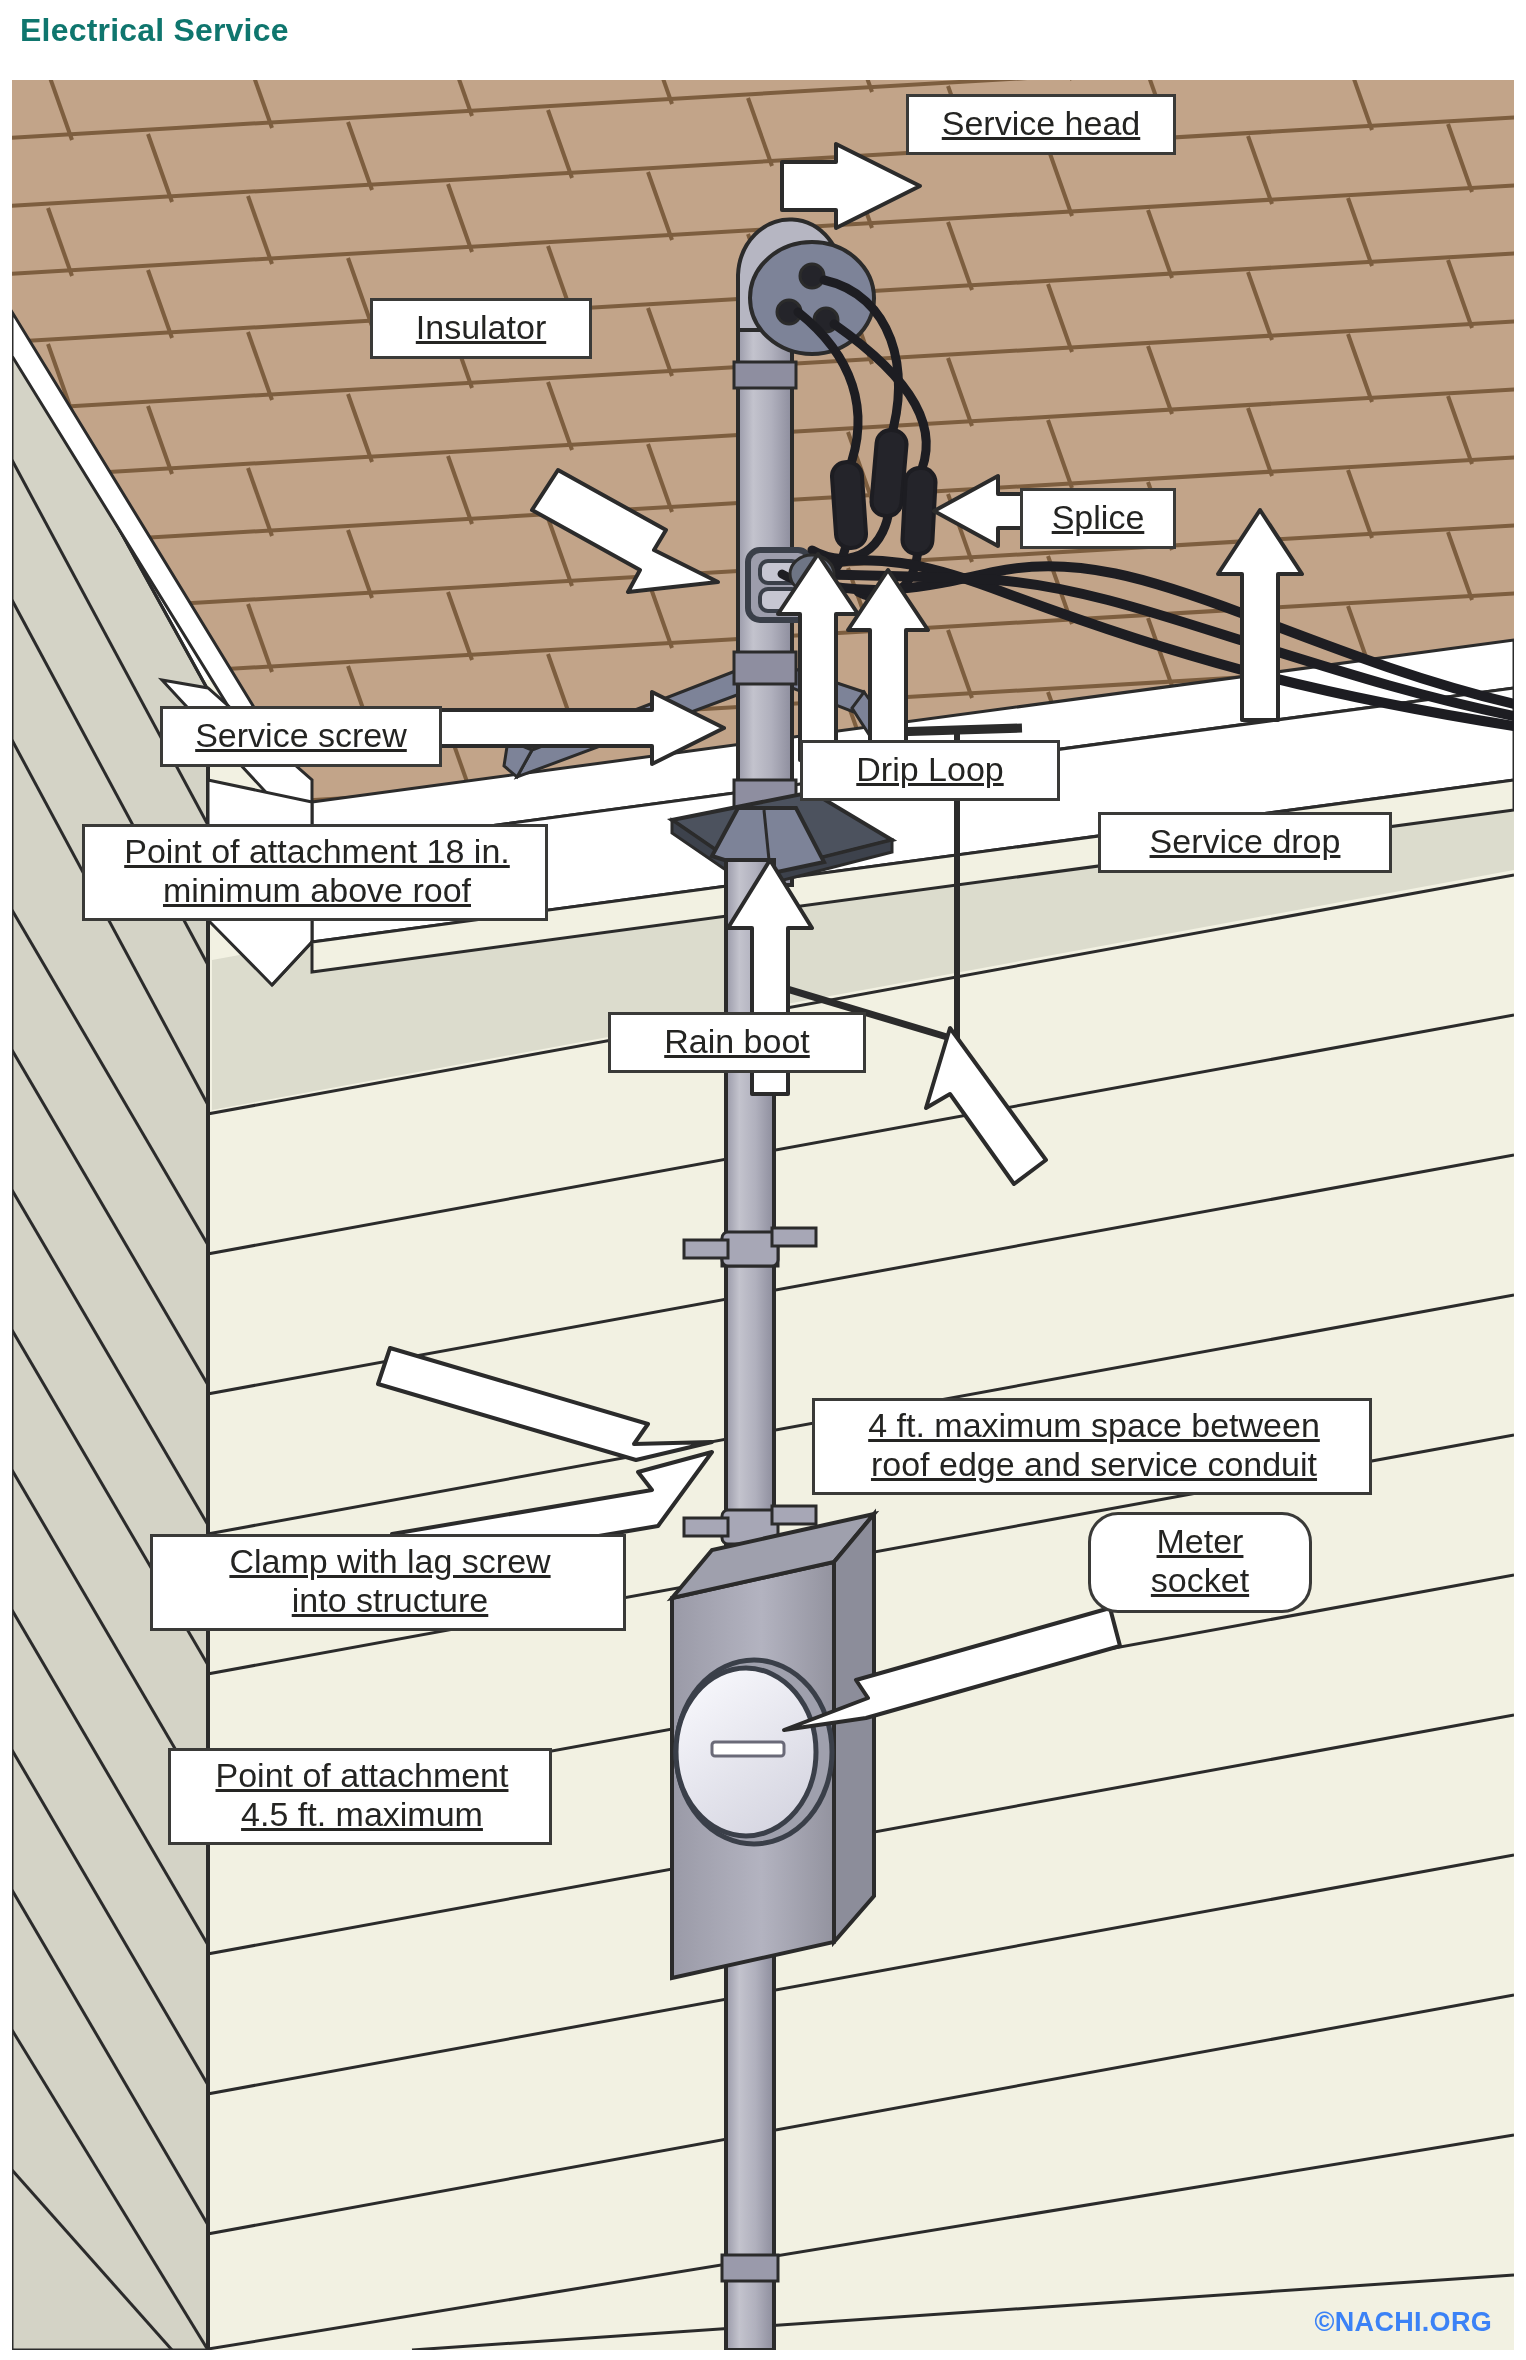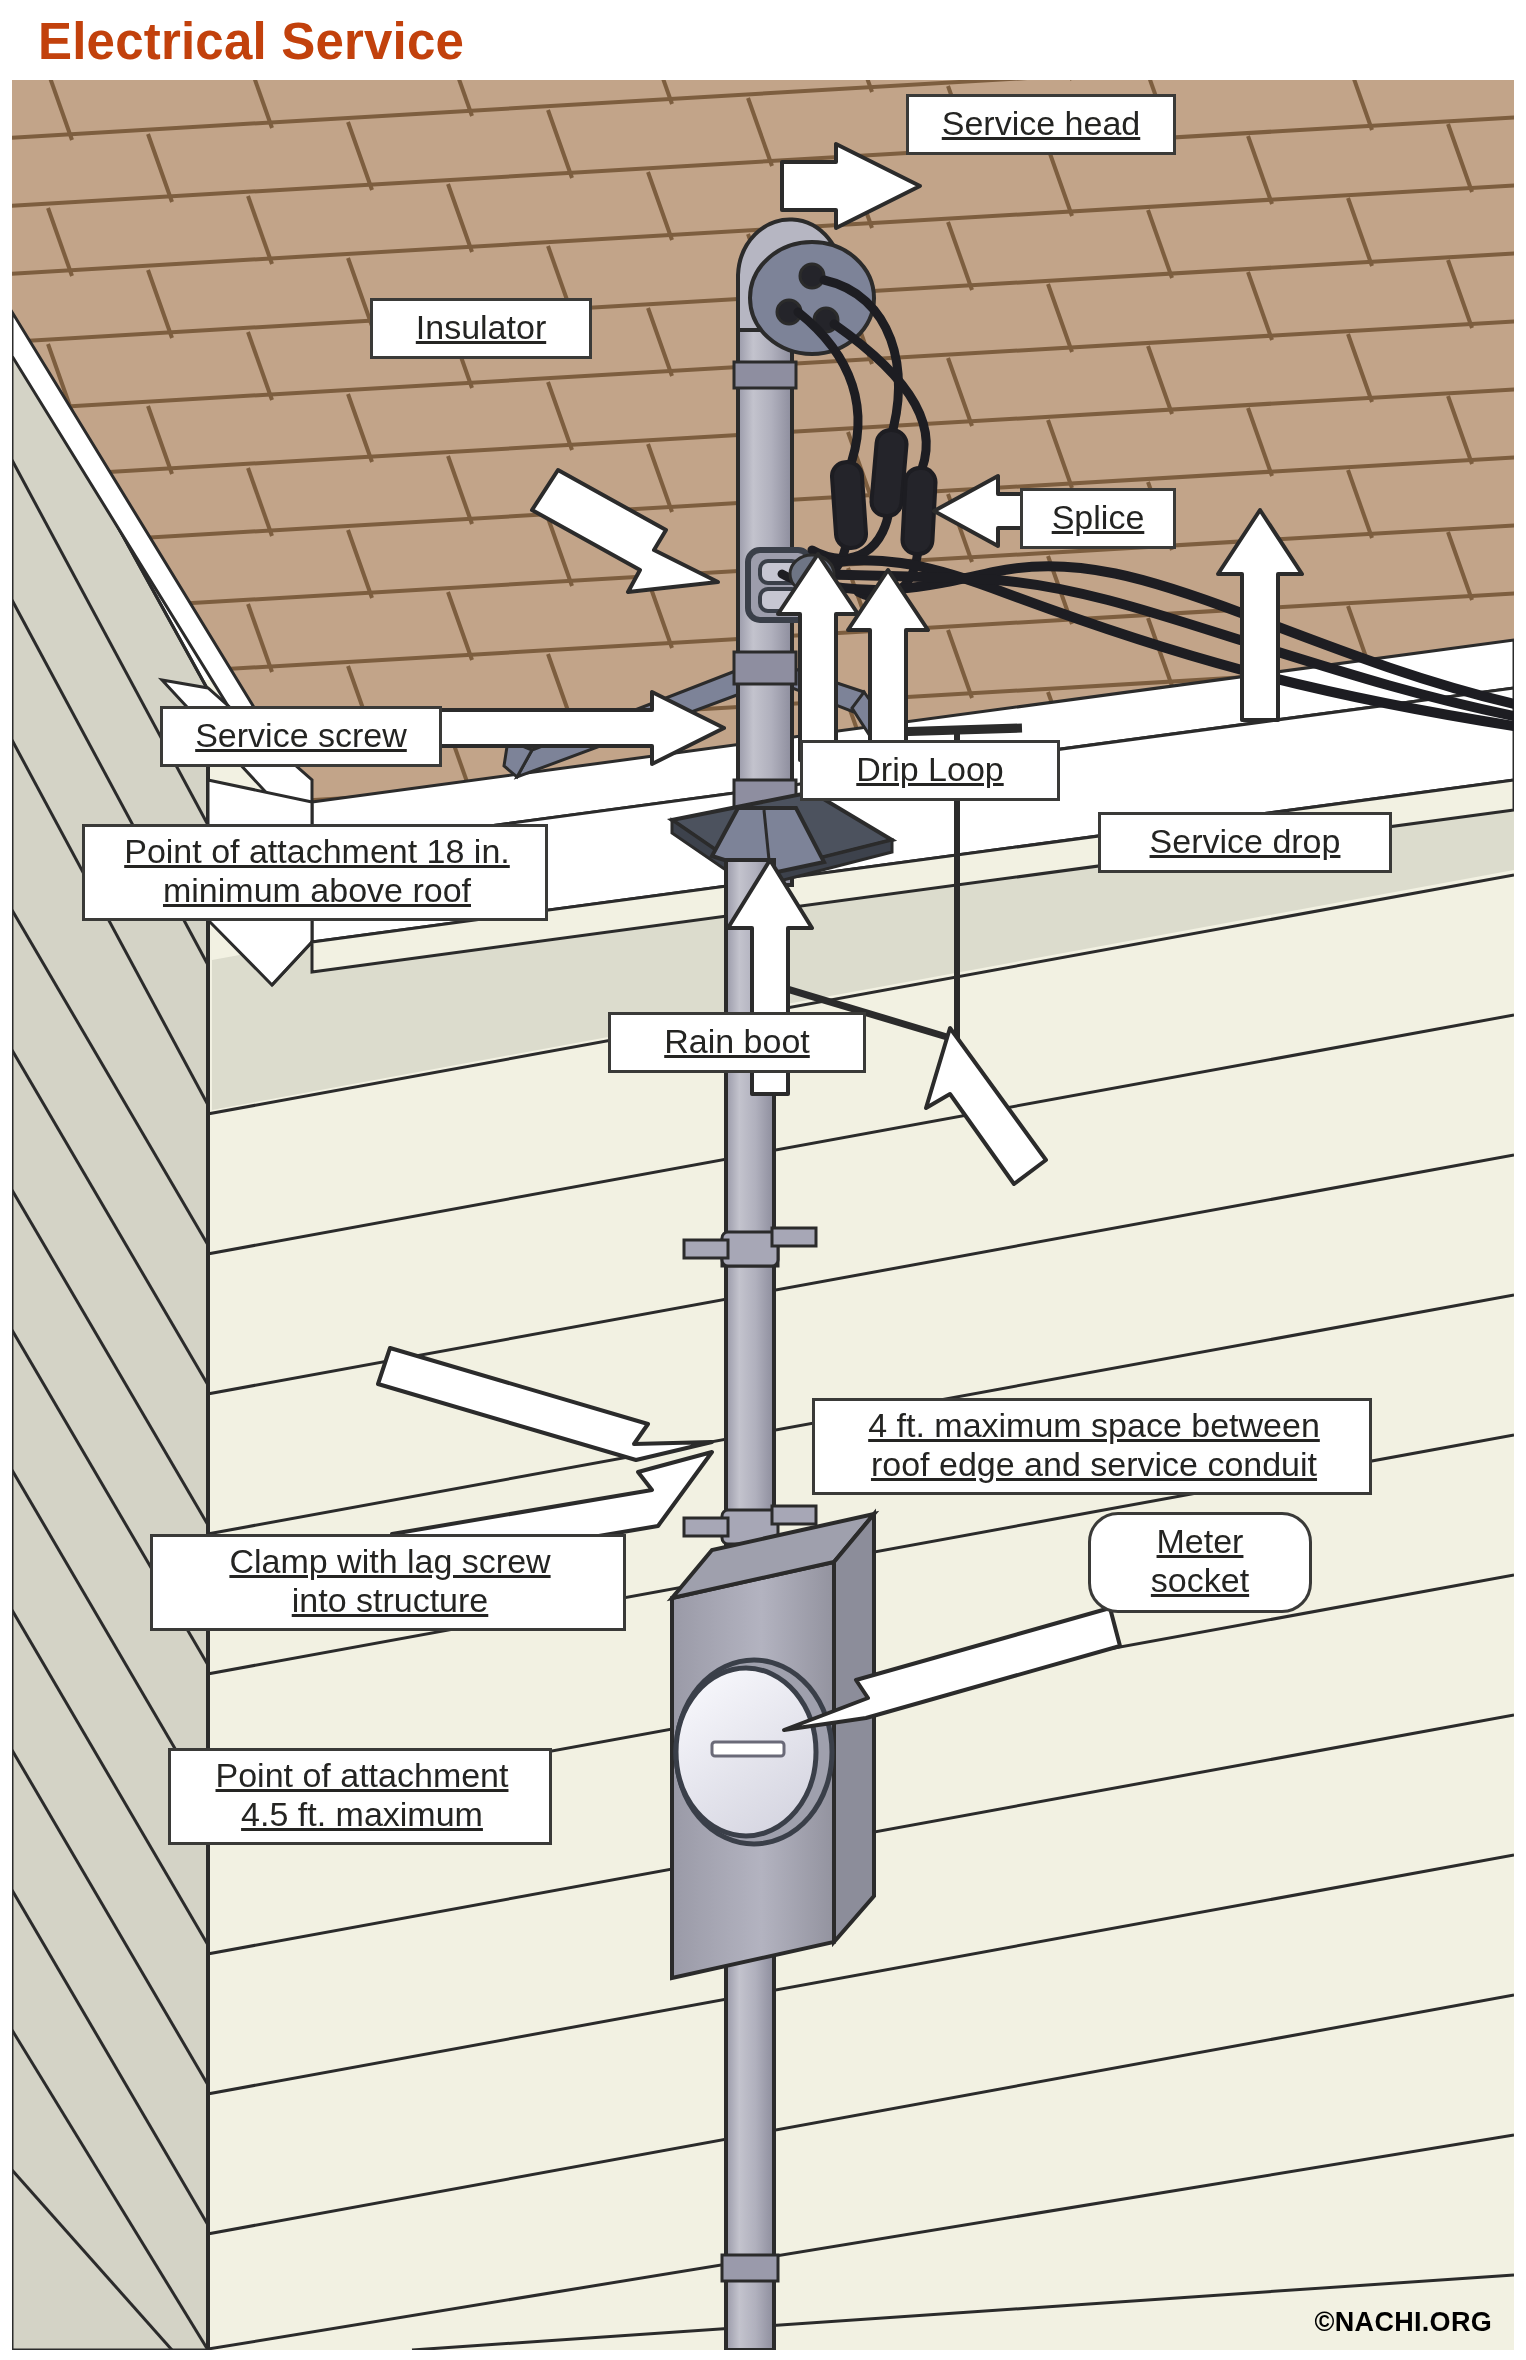--- a/index.html
+++ b/index.html
@@ -1,21 +1,21 @@
 <!DOCTYPE html>
 <html><head>
 <meta charset="utf-8">
 <style>
   html,body{margin:0;padding:0;background:#ffffff;}
   body{font-family:"Liberation Sans",sans-serif;}
   #page{position:relative;width:1526px;height:2360px;background:#ffffff;overflow:hidden;}
 
   #title{
-    position:absolute;left:38px;top:12px;
-    font-size:51px;font-weight:bold;color:#c2410c;
+    position:absolute;left:20px;top:12px;
+    font-size:32px;font-weight:bold;color:#0f766e;
     letter-spacing:0.2px;white-space:nowrap;
   }
 
   #canvasWrap{position:absolute;left:12px;top:80px;width:1502px;height:2270px;}
   svg.scene{display:block;width:1502px;height:2270px;}
 
   
   .label{
     position:absolute;
     background:#ffffff;
@@ -27,21 +27,21 @@
     padding:7px 16px 9px 16px;
     box-sizing:border-box;
     white-space:pre-line;
     font-family:"Liberation Sans",sans-serif;
     text-decoration:underline;
   }
   .label.tight{padding:5px 10px 7px 14px;}
 
   #copyright{
     position:absolute;right:34px;bottom:22px;
-    font-size:27px;font-weight:bold;color:#000000;
+    font-size:27px;font-weight:bold;color:#3b82f6;
     letter-spacing:0.3px;
   }
 </style>
 </head>
 <body>
 
 <div id="page">
 
   <div id="title">Electrical Service</div>
 

